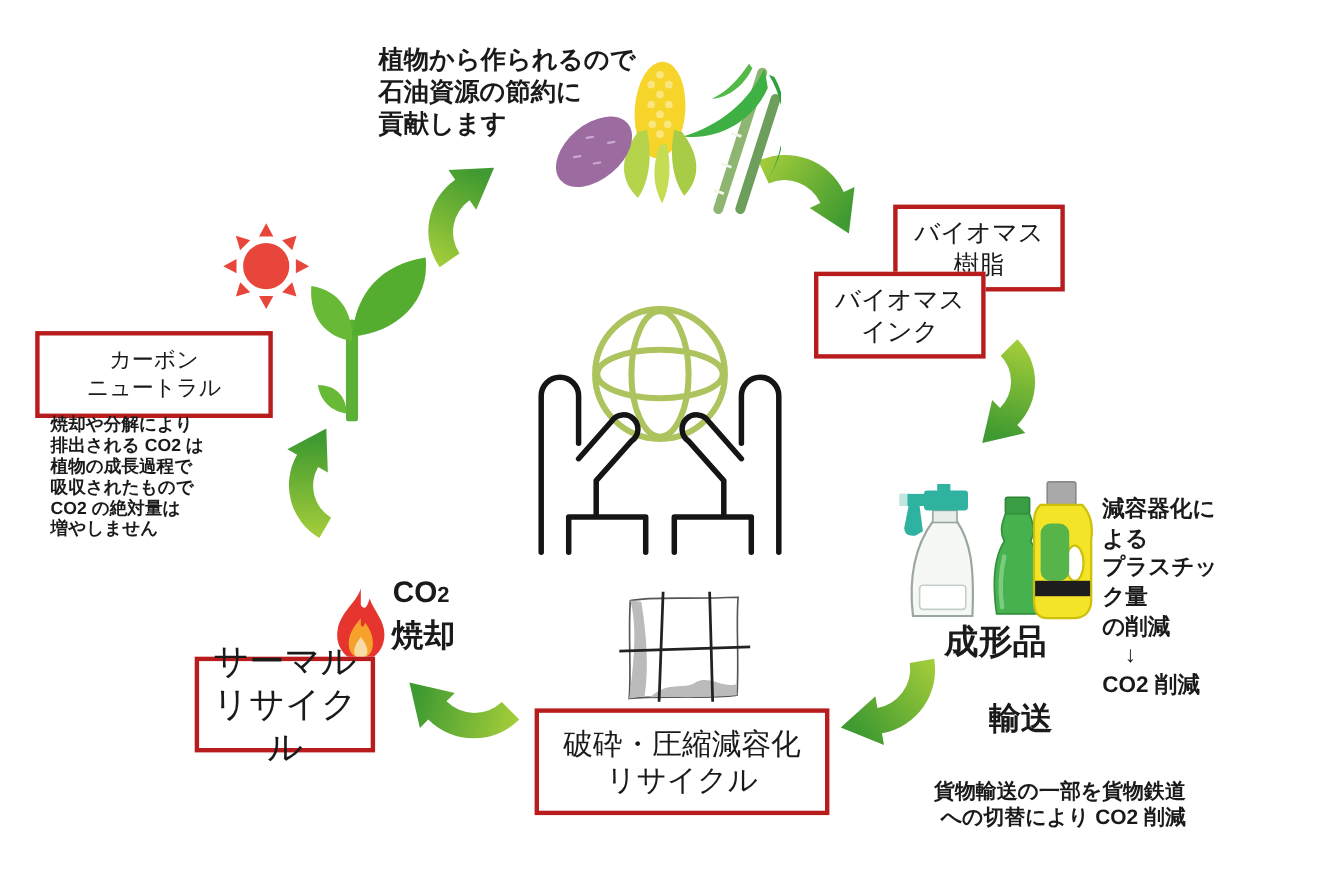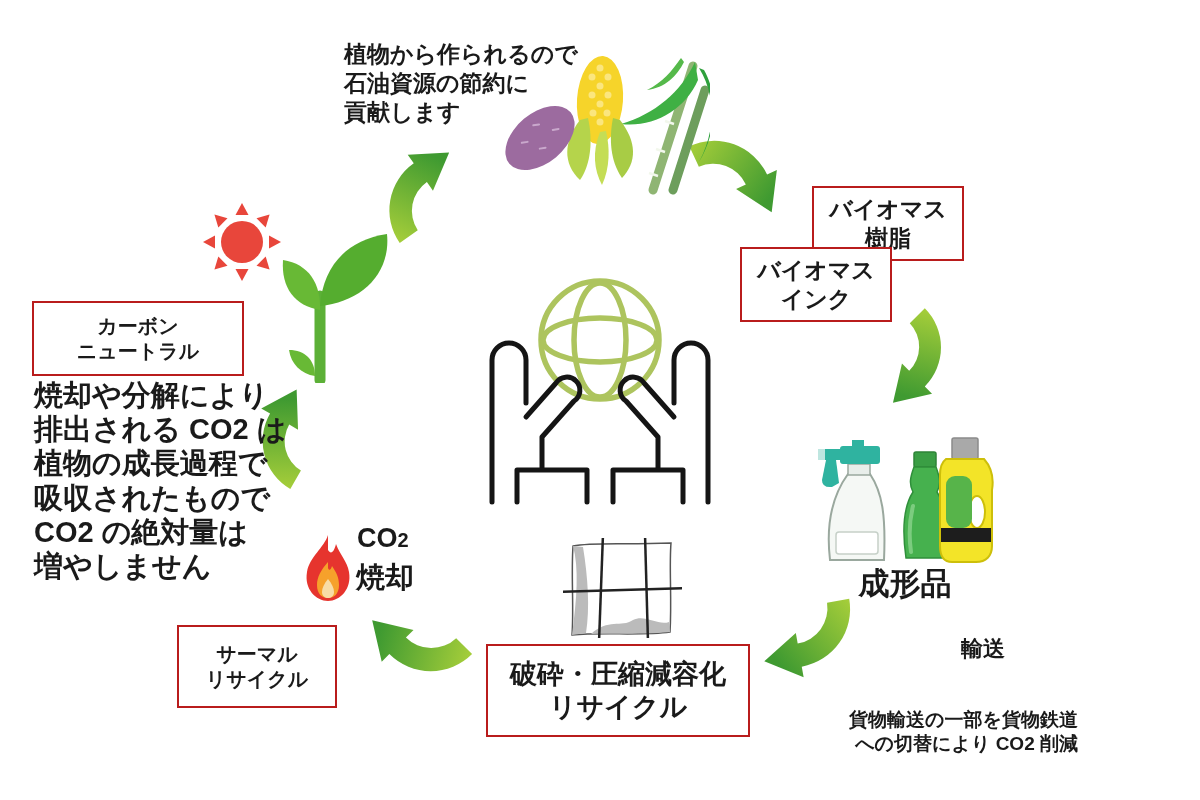--- a/index.html
+++ b/index.html
@@ -3,23 +3,23 @@
 <meta charset="utf-8">
 <style>
   html,body{margin:0;padding:0;background:#ffffff;}
   .canvas{
     position:relative;width:1112px;height:800px;background:#ffffff;overflow:hidden;
     font-family:"Liberation Sans","DejaVu Sans",sans-serif;color:#1a1a1a;
   }
   .abs{position:absolute;}
   .pre{white-space:pre-line;}
   .box{
-    position:absolute;background:#ffffff;border:2px solid #b91c1c;
+    position:absolute;background:#ffffff;border:4px solid #b91c1c;
     display:flex;align-items:center;justify-content:center;text-align:center;
-    font-weight:bold;line-height:1.22;
+    font-weight:normal;line-height:1.22;
   }
   .stage{font-weight:bold;text-align:center;}
   .desc{font-weight:600;}
   svg{display:block;}
 </style>
 </head>
 <body>
 
 <div class="canvas">
 
@@ -111,21 +111,21 @@
 
   <svg class="abs" style="left:275px;top:218px" width="140" height="165" viewBox="0 0 140 165">
     <path d="M 45,162 L 45,78" stroke-width="11" stroke-linecap="round" fill="none" stroke="#5cb037"></path>
     <path d="M 45,92 C 20,88 6,70 8,42 C 34,46 46,66 45,92 Z" fill="#68b935"></path>
     <path d="M 45,88 C 48,48 72,22 112,16 C 116,56 86,84 45,88 Z" fill="#55ad2f"></path>
     <path d="M 40,158 C 26,156 16,146 14,132 C 30,132 40,142 40,158 Z" fill="#68b935"></path>
   </svg>
 
   <div class="box pre" style="left:32px;top:301px;width:208px;height:71px;font-size:20px">カーボン
 ニュートラル</div>
-  <div class="abs desc pre" style="left:34px;top:378px;font-size:29px;line-height:1.18">焼却や分解により
+  <div class="abs desc pre" style="left:46px;top:378px;font-size:16px;line-height:1.18">焼却や分解により
 排出される CO2 は
 植物の成長過程で
 吸収されたもので
 CO2 の絶対量は
 増やしません</div>
 
   <svg class="abs" style="left:470px;top:265px" width="260" height="245" viewBox="0 0 260 245">
     <g fill="none" stroke-width="5.5" stroke="#adc45e">
       <circle cx="130" cy="75" r="59"></circle>
       <ellipse cx="130" cy="75" rx="57" ry="22"></ellipse>
@@ -146,21 +146,21 @@
   </svg>
 
   <svg class="abs" style="left:300px;top:534px" width="56" height="70" viewBox="0 0 56 70">
     <path d="M 28,1 C 24,14 10,22 7,38 C 4,55 16,67 28,67 C 40,67 52,55 49,38 C 47,27 40,21 36,10 C 34,18 31,21 28,16 Z" fill="#e6342e"></path>
     <path d="M 28,28 C 21,36 17,43 17,51 C 17,60 22,64 28,64 C 34,64 39,60 39,51 C 39,43 36,38 32,32 C 31,36 29,37 28,34 Z" fill="#f6a12b"></path>
     <path d="M 28,45 C 24,50 22,54 22,58 C 22,62 25,64 28,64 C 31,64 34,62 34,58 C 34,54 32,50 28,45 Z" fill="#f8dca6"></path>
   </svg>
   <div class="abs" style="left:357px;top:523px;font-size:27px;font-weight:600"><span>CO</span><span style="font-size:20px">2</span></div>
   <div class="abs stage" style="left:356px;top:558px;font-size:29px">焼却</div>
 
-  <div class="box pre" style="left:177px;top:625px;width:156px;height:79px;font-size:20px">サーマル
+  <div class="box pre" style="left:177px;top:597px;width:156px;height:79px;font-size:32px">サーマル
 リサイクル</div>
 
   <svg class="abs" style="left:563px;top:538px" width="119" height="100" viewBox="0 0 119 100">
     <path d="M 10,8 C 30,4 60,7 108,5 C 106,30 109,60 107,94 C 80,98 40,94 9,97 C 11,70 8,38 10,8 Z" fill="#ffffff" stroke="#555555" stroke-width="1.5"></path>
     <path d="M 10,8 C 16,30 14,60 9,97 L 23,95 C 27,70 25,40 20,9 Z" fill="#bbbbbb"></path>
     <path d="M 28,96 C 45,80 58,90 70,82 C 82,76 95,88 106,84 L 107,94 C 70,97 40,95 28,96 Z" fill="#bbbbbb"></path>
     <g stroke="#222222" stroke-width="2.5">
       <line x1="40" y1="-4" x2="36" y2="104"></line>
       <line x1="82" y1="-4" x2="85" y2="104"></line>
       <line x1="-6" y1="54" x2="125" y2="50"></line>
@@ -195,18 +195,23 @@
       <rect x="140" y="4" width="26" height="21" rx="2" stroke="#8a8a8a" stroke-width="1.5" fill="#a9a9a9"></rect>
       <path d="M 134,25 L 172,25 C 180,34 182,44 180,56 L 180,112 C 180,122 174,128 164,128 L 140,128 C 132,128 128,122 128,112 L 128,41 C 128,33 130,28 134,25 Z" stroke="#cdbf0a" stroke-width="2" fill="#f3e428"></path>
       <ellipse cx="165" cy="78" rx="8" ry="16" fill="#ffffff" stroke="#cdbf0a" stroke-width="2"></ellipse>
       <rect x="134" y="42" width="26" height="52" rx="9" fill="#57b44a"></rect>
       <rect x="129" y="94" width="50" height="14" fill="#1d1d1d"></rect>
     </g>
   </svg>
 
   <div class="abs stage" style="left:840px;top:563px;width:130px;font-size:31px">成形品</div>
 
-
-  <div class="abs stage" style="left:870px;top:634px;width:226px;font-size:22px">輸送</div>
+  <div class="abs desc pre" style="left:1002px;top:450px;font-size:20.5px;line-height:1.3">減容器化による
+プラスチック量
+の削減
+　↓
+CO2 削減</div>
+
+  <div class="abs stage" style="left:815px;top:634px;width:226px;font-size:29px">輸送</div>
   <div class="abs desc pre" style="left:834px;top:708px;width:244px;font-size:19px;line-height:1.25;text-align:right">貨物輸送の一部を貨物鉄道
 への切替により CO2 削減</div>
 
 </div>
 
 </body></html>

